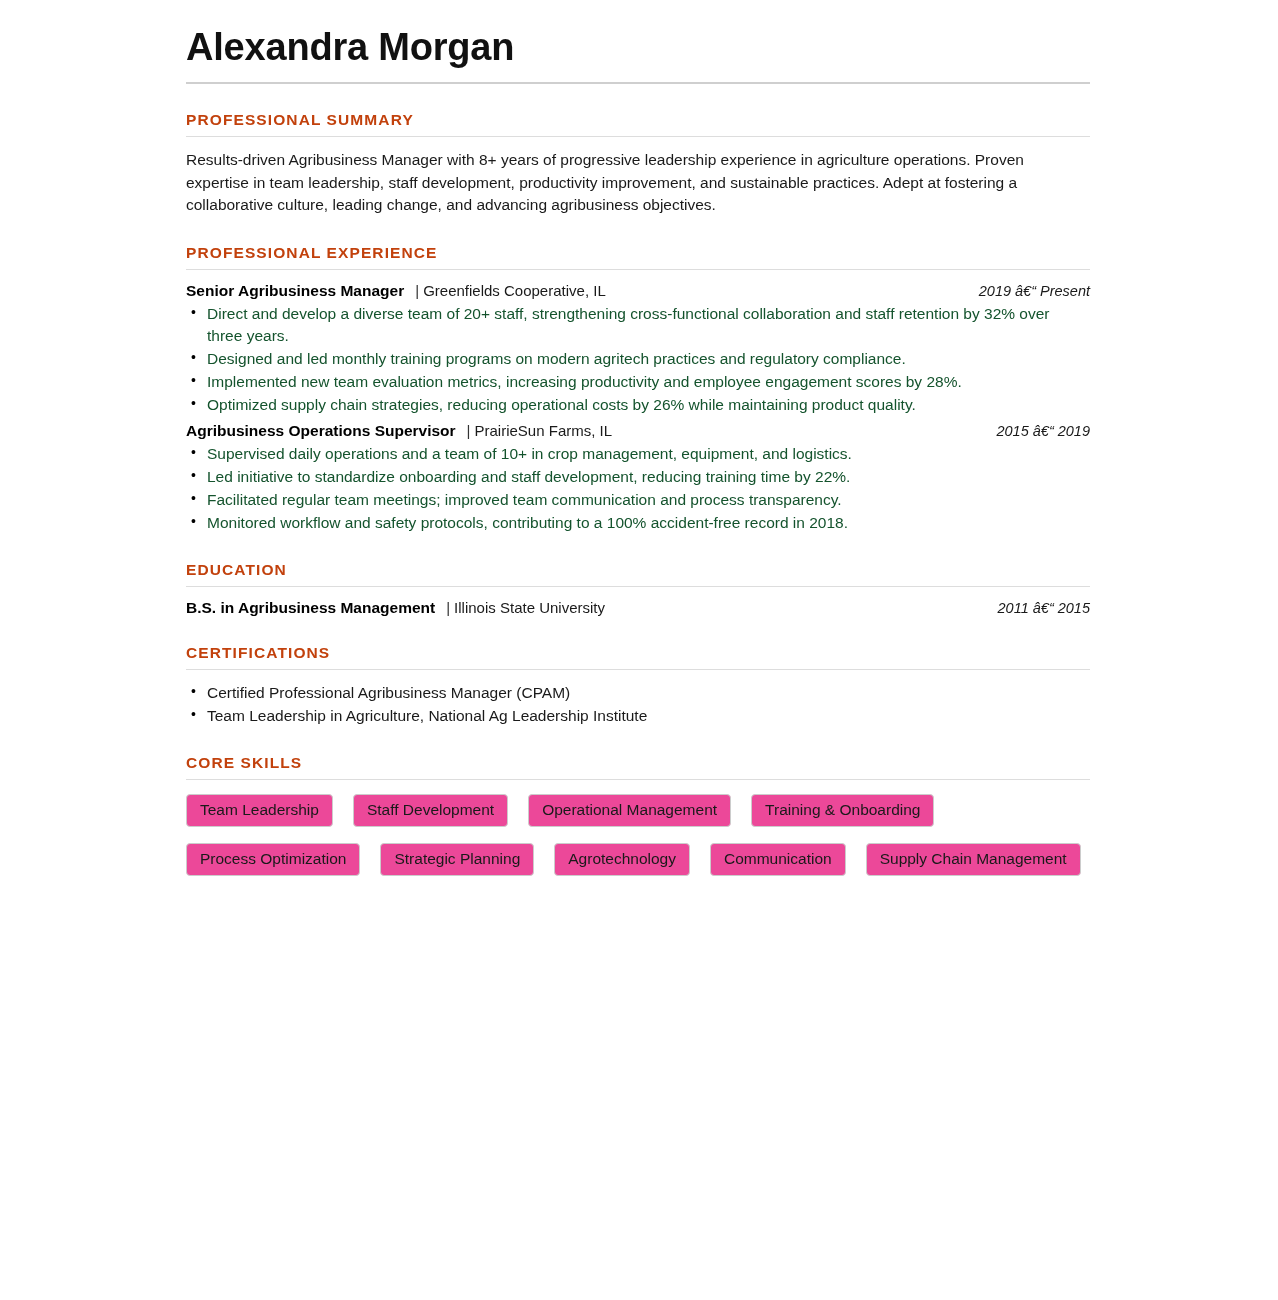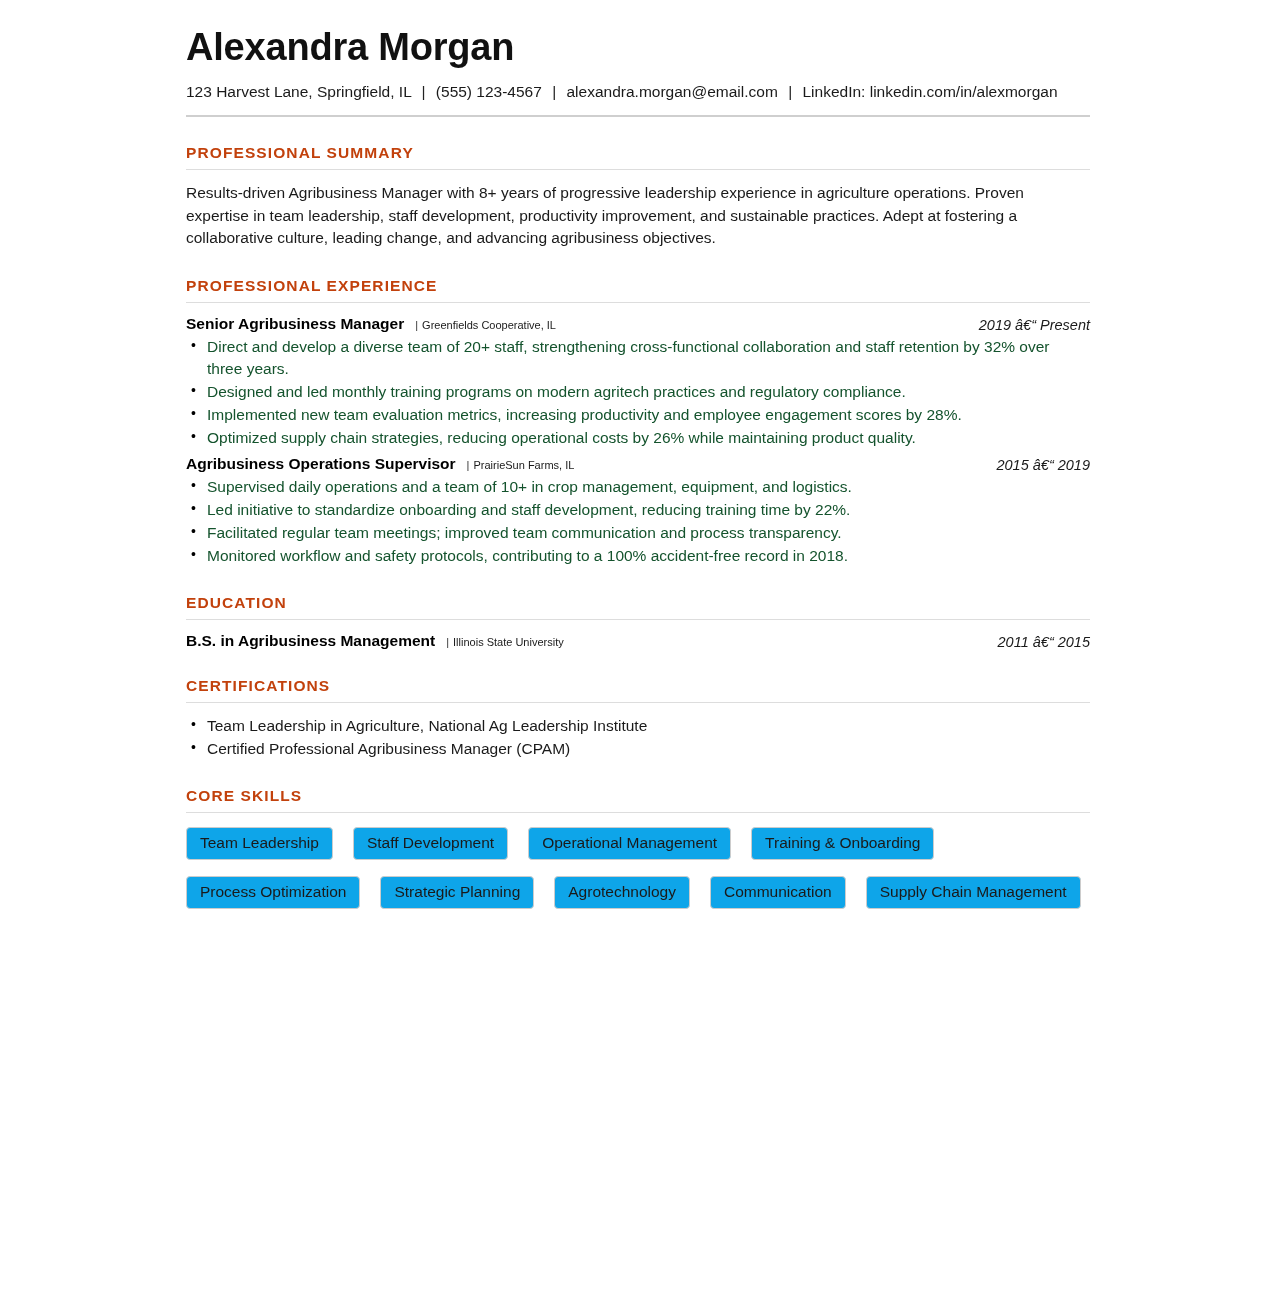--- a/index.html
+++ b/index.html
@@ -77,37 +77,37 @@
   }
 
   
   .entry {
     margin-bottom: 6px;
   }
   .entry + .entry {
   }
   .entry-head {
     display: flex;
-    align-items: flex-end;
+    align-items: center;
     justify-content: space-between;
     margin-bottom: 3px;
   }
   .entry-head-left {
     display: flex;
     align-items: baseline;
     min-width: 0;
   }
   .entry-title {
     font-size: 15.5px;
     font-weight: bold;
     color: #000000;
     white-space: nowrap;
   }
   .entry-org {
-    font-size: 11px;
+    font-size: 15px;
     color: #1a1a1a;
     white-space: nowrap;
     margin-left: 11px;
   }
   .entry-org .bar {
     margin-right: 4px;
     color: #333;
   }
   .entry-dates {
     font-size: 14.5px;
@@ -171,40 +171,31 @@
     max-width: 900px;
   }
   .skill-chip {
     display: inline-block;
     border: 1px solid #cccccc;
     border-radius: 4px;
     padding: 6px 13px 7px 13px;
     font-size: 15.5px;
     line-height: 1.15;
     color: #1a1a1a;
-    background: #0ea5e9;
+    background: #ec4899;
     white-space: nowrap;
   }
 </style>
 </head>
 <body>
 
 <div class="page">
 
   <div>
     <h1 class="name">Alexandra Morgan</h1>
-    <div class="contact">
-      <span>123 Harvest Lane, Springfield, IL</span>
-      <span class="sep">|</span>
-      <span>(555) 123-4567</span>
-      <span class="sep">|</span>
-      <span>alexandra.morgan@email.com</span>
-      <span class="sep">|</span>
-      <span>LinkedIn: linkedin.com/in/alexmorgan</span>
-    </div>
     <hr class="header-rule">
   </div>
 
   <div class="section">
     <h2 class="section-title">PROFESSIONAL SUMMARY</h2>
     <hr class="section-rule">
     <div class="section-body">
       <p class="summary">Results-driven Agribusiness Manager with 8+ years of progressive leadership experience in agriculture operations. Proven expertise in team leadership, staff development, productivity improvement, and sustainable practices. Adept at fostering a collaborative culture, leading change, and advancing agribusiness objectives.</p>
     </div>
   </div>
@@ -263,22 +254,22 @@
         </div>
       </div>
     </div>
   </div>
 
   <div class="section">
     <h2 class="section-title">CERTIFICATIONS</h2>
     <hr class="section-rule">
     <div class="section-body">
       <ul class="cert-list">
+        <li>Certified Professional Agribusiness Manager (CPAM)</li>
         <li>Team Leadership in Agriculture, National Ag Leadership Institute</li>
-        <li>Certified Professional Agribusiness Manager (CPAM)</li>
       </ul>
     </div>
   </div>
 
   <div class="section">
     <h2 class="section-title">CORE SKILLS</h2>
     <hr class="section-rule">
     <div class="skills">
       <span class="skill-chip">Team Leadership</span>
       <span class="skill-chip">Staff Development</span>

